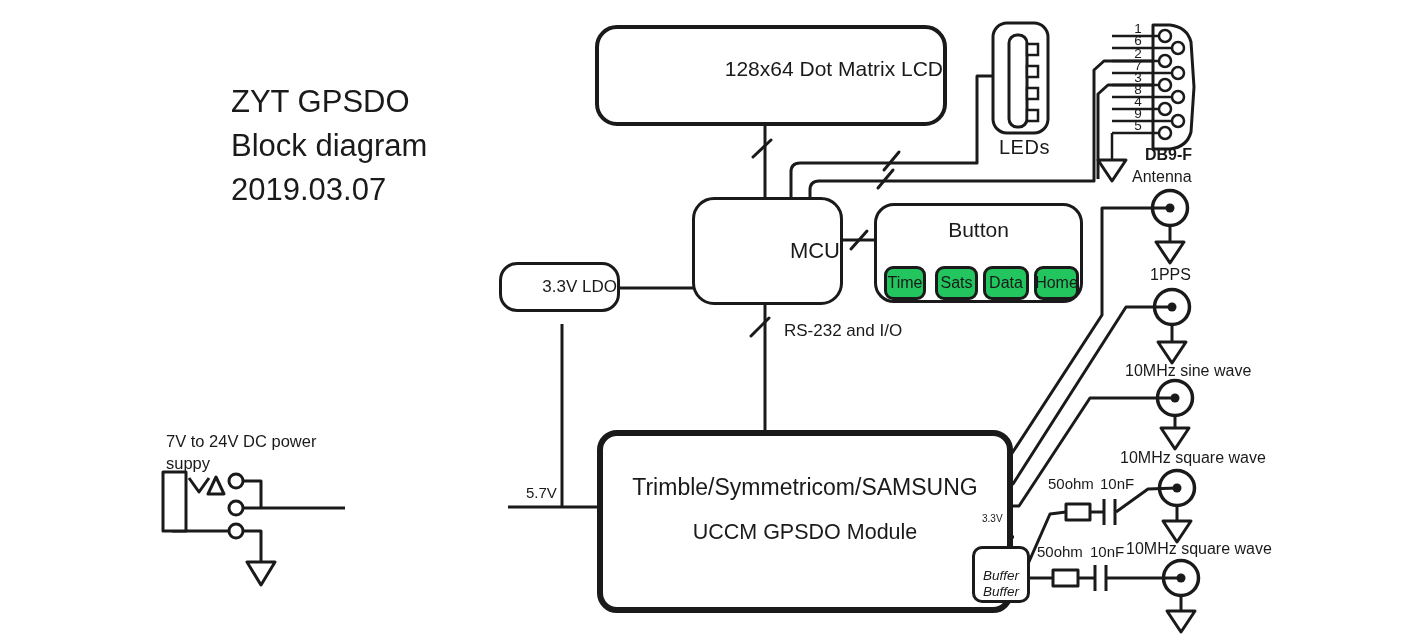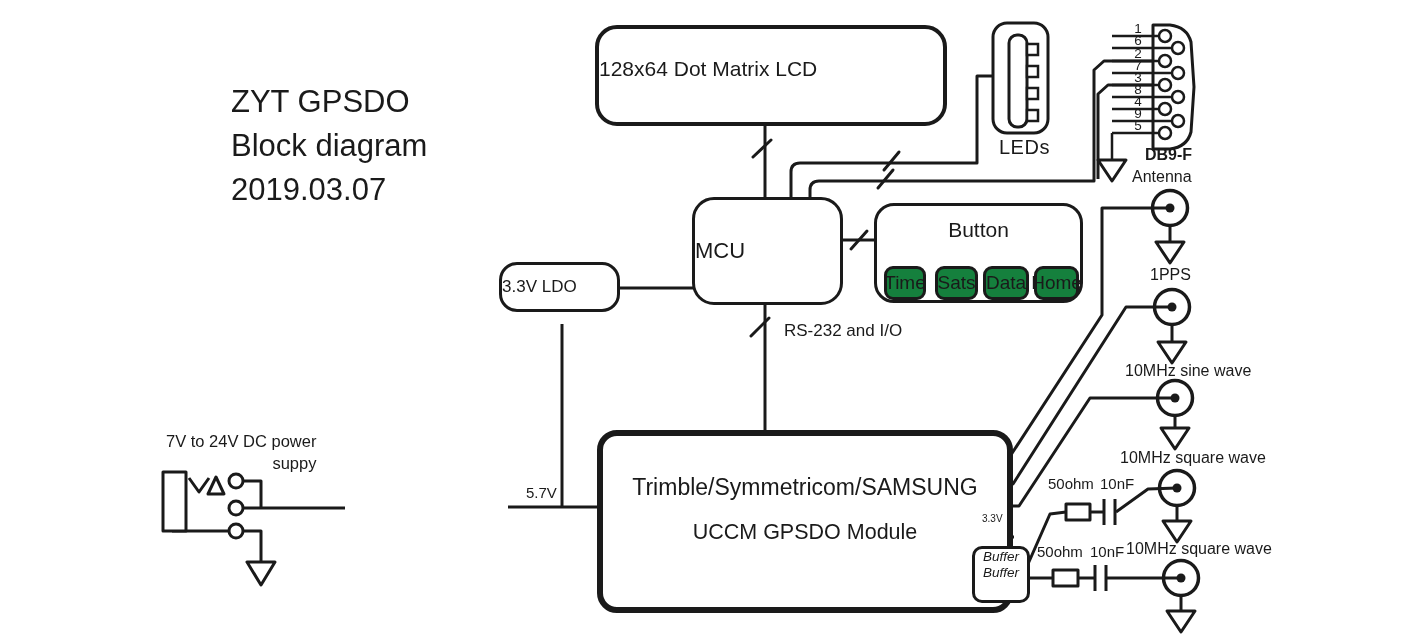--- a/index.html
+++ b/index.html
@@ -14,49 +14,49 @@
     overflow: hidden;
   }
   #wires { position:absolute; left:0; top:0; width:1424px; height:639px; }
   .wire  { fill:none; stroke:var(--ink); stroke-width:3; stroke-linejoin:round; }
   .thin  { stroke-width:2.5; }
   .glyph { fill:#ffffff; stroke:var(--ink); stroke-width:3; stroke-linejoin:round; }
   .slash { stroke:var(--ink); stroke-width:3; stroke-linecap:round; }
 
   .box {
     position:absolute; border:3.5px solid var(--ink); border-radius:22px;
-    background:#fff; display:flex; align-items:center; justify-content:flex-start;
+    background:#fff; display:flex; align-items:center; justify-content:flex-end;
     text-align:center;
   }
   .lbl { position:absolute; white-space:nowrap; line-height:1.15; }
 
   .box-lcd    { left:595px; top:25px;  width:352px; height:101px; border-width:4px; font-size:21px; padding-bottom:14px; }
   .box-mcu    { left:692px; top:197px; width:151px; height:108px; font-size:22px; }
   .box-btn    { left:874px; top:203px; width:209px; height:100px; border-radius:20px; }
   .btn-title  { position:absolute; left:0; right:0; top:12px; text-align:center; font-size:21px; }
   .key        { position:absolute; top:60px; height:34px; border:3px solid var(--ink); border-radius:9px;
-                display:flex; align-items:center; justify-content:center; font-size:19px; background:#15803d; }
+                display:flex; align-items:center; justify-content:center; font-size:16px; background:#22c55e; }
   .key-time { left:7px;  width:42px; }
   .key-sats { left:58px; width:43px; }
   .key-data { left:106px; width:46px; }
   .key-home { left:157px; width:45px; }
   .box-ldo    { left:499px; top:262px; width:121px; height:50px; border-radius:18px; font-size:17px; }
   .box-dcdc   { left:343px; top:458px; width:167px; height:95px; border-width:5.5px; border-radius:24px;
                 flex-direction:column; justify-content:flex-start; padding-top:8px; }
   .dcdc-l1    { font-size:19px; }
   .dcdc-l2    { font-size:13.5px; margin-top:5px; letter-spacing:.3px; }
   .box-module { left:597px; top:430px; width:416px; height:183px; border-width:6px; border-radius:20px;
                 flex-direction:column; justify-content:flex-start; padding-top:38px; }
   .mod-l1     { font-size:23px; }
   .mod-l2     { font-size:21.5px; margin-top:19px; }
   .box-buffer { left:972px; top:546px; width:58px; height:57px; border-width:3px; border-radius:10px;
                 flex-direction:column; font-size:13.5px; line-height:16px;font-style:italic; }
 
   .title-block { left:231px; top:80px; font-size:31px; line-height:44px; }
-  .lbl-power   { left:166px; top:430px; font-size:16.5px; line-height:22px;text-align:right; }
+  .lbl-power   { left:166px; top:430px; font-size:16.5px; line-height:22px; }
   .lbl-57      { left:526px; top:484px; font-size:15px; }
   .lbl-rs232   { left:784px; top:321px; font-size:17px; }
   .lbl-leds    { left:999px; top:136px; font-size:20px; letter-spacing:.5px; }
   .lbl-db9     { left:1145px; top:146px; font-size:16px; font-weight:600; }
   .lbl-ant     { left:1132px; top:168px; font-size:16px; }
   .lbl-pps     { left:1150px; top:266px; font-size:16px; }
   .lbl-sine    { left:1125px; top:362px; font-size:16px; }
   .lbl-sq1     { left:1120px; top:449px; font-size:16px; }
   .lbl-r1      { left:1048px; top:475px; font-size:15px; }
   .lbl-c1      { left:1100px; top:475px; font-size:15px; }

